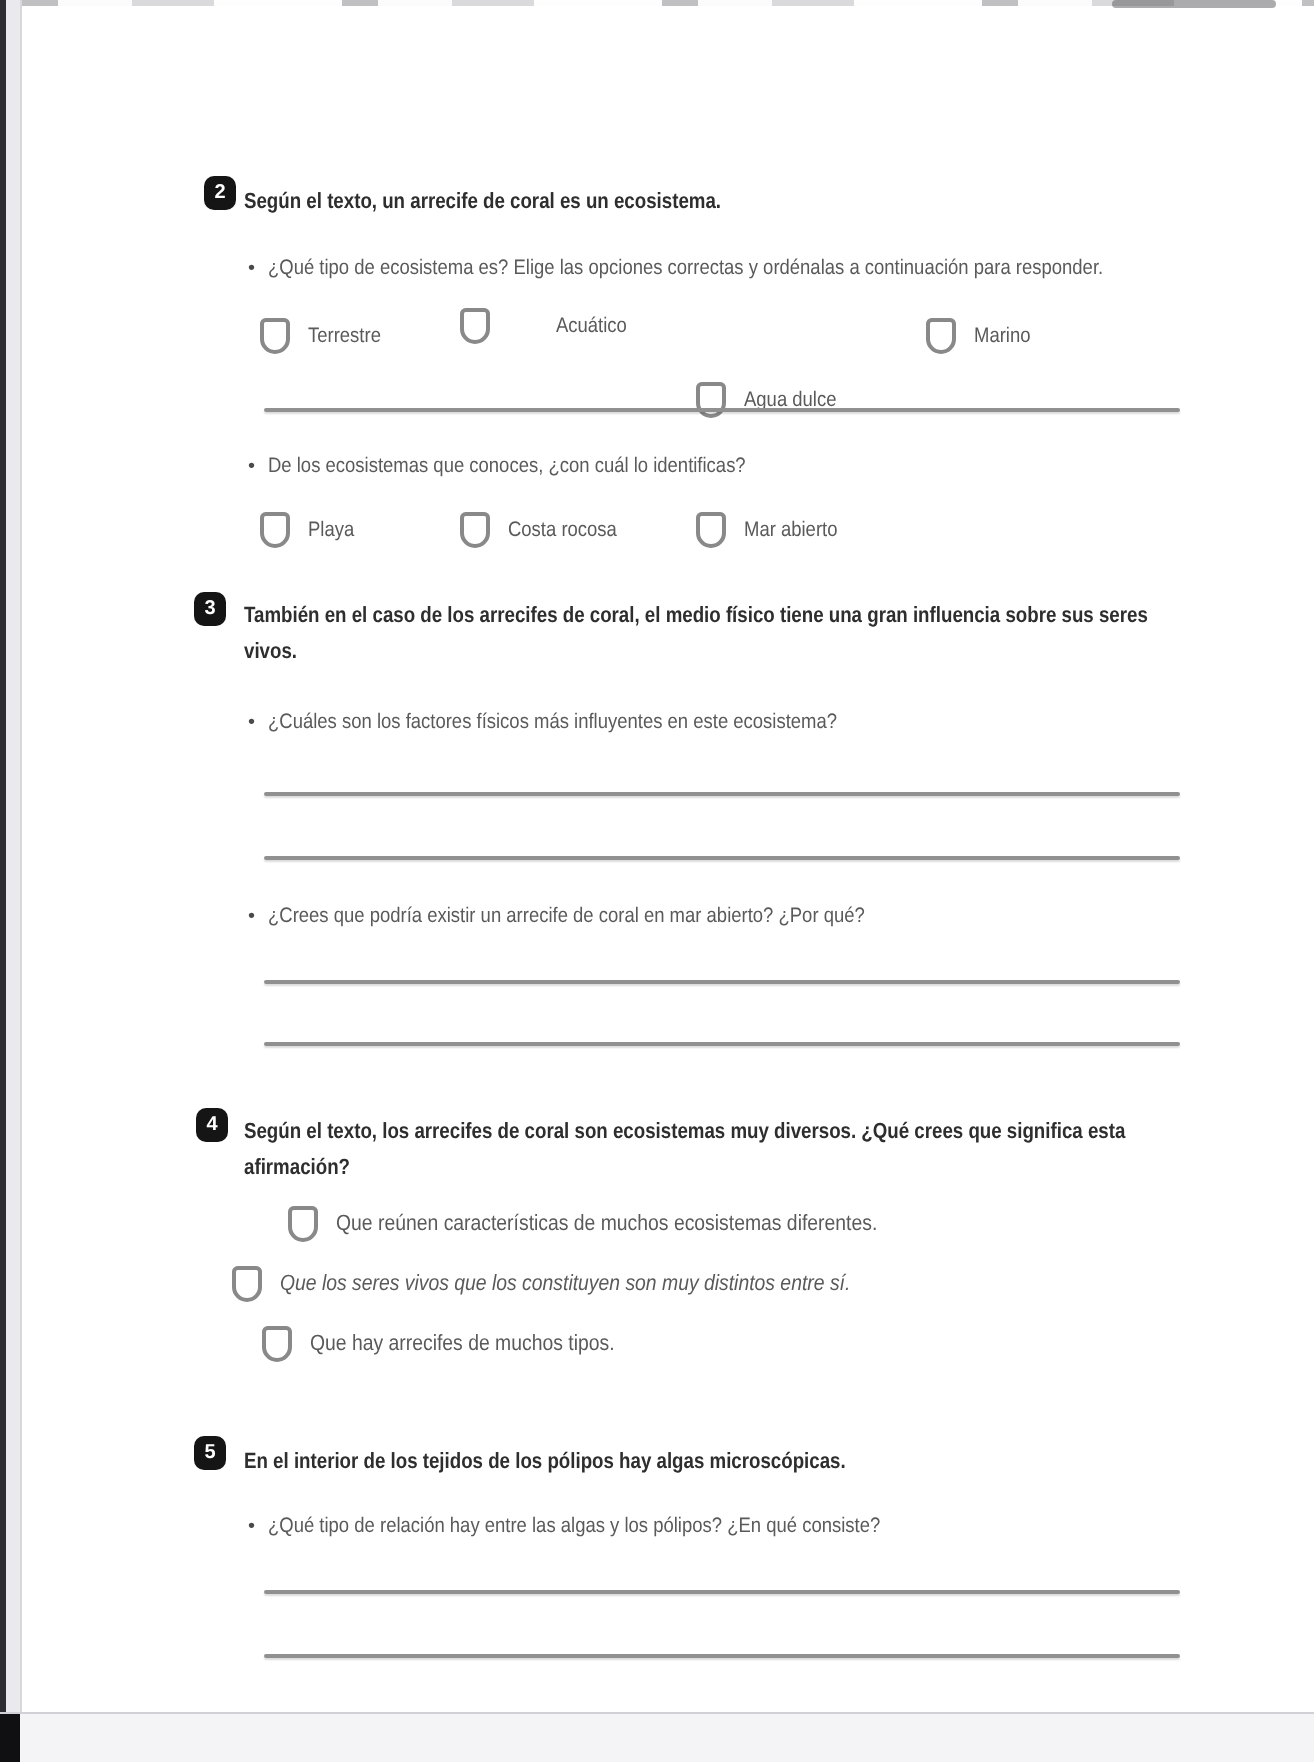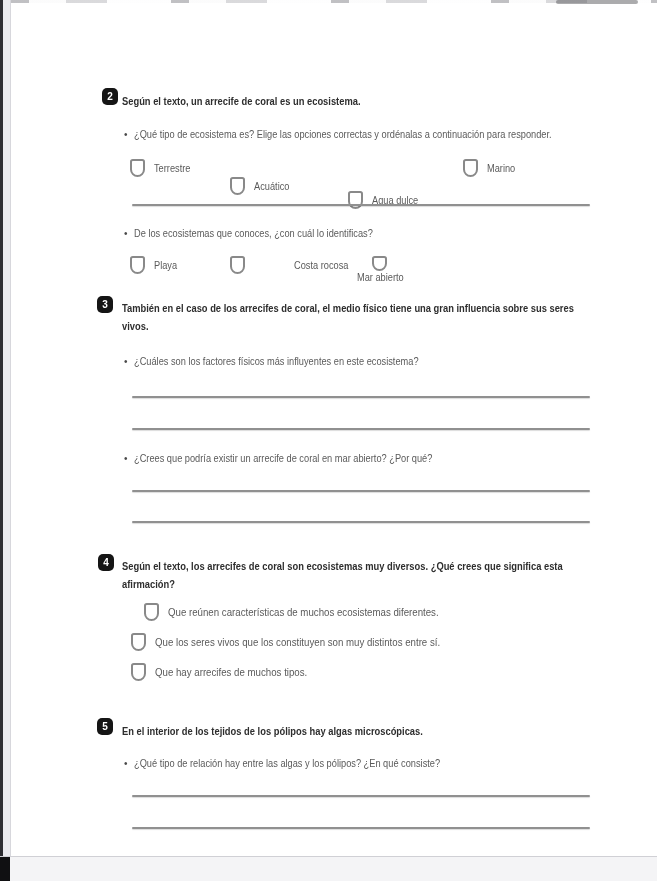--- a/index.html
+++ b/index.html
@@ -67,21 +67,21 @@
 
 <div class="bullet-row" style="top:128px;">
   <span class="bullet-dot">•</span>
   <span class="bullet-text">¿Qué tipo de ecosistema es? Elige las opciones correctas y ordénalas a continuación para responder.</span>
 </div>
 
 <div class="cb-item" style="left:130px; top:159px;">
   <span class="cb-box"></span>
   <span class="cb-label">Terrestre</span>
 </div>
-<div class="cb-item" style="left:230px; top:177px;">
+<div class="cb-item" style="left:230px; top:154px;gap:24px;">
   <span class="cb-box"></span>
   <span class="cb-label">Acuático</span>
 </div>
 <div class="cb-item" style="left:348px; top:159px;margin-top:32px;">
   <span class="cb-box"></span>
   <span class="cb-label">Agua dulce</span>
 </div>
 <div class="cb-item" style="left:463px; top:159px;text-align:right;">
   <span class="cb-box"></span>
   <span class="cb-label">Marino</span>
@@ -91,25 +91,25 @@
 
 <div class="bullet-row" style="top:227px;">
   <span class="bullet-dot">•</span>
   <span class="bullet-text">De los ecosistemas que conoces, ¿con cuál lo identificas?</span>
 </div>
 
 <div class="cb-item" style="left:130px; top:256px;">
   <span class="cb-box"></span>
   <span class="cb-label">Playa</span>
 </div>
-<div class="cb-item" style="left:230px; top:256px;gap:40px;">
+<div class="cb-item" style="left:230px; top:256px;">
   <span class="cb-box"></span>
   <span class="cb-label">Costa rocosa</span>
 </div>
-<div class="cb-item" style="left:348px; top:256px;flex-direction:column;">
+<div class="cb-item" style="left:348px; top:256px;">
   <span class="cb-box"></span>
   <span class="cb-label">Mar abierto</span>
 </div>
 
 <div class="badge" style="left:97px; top:296px;">3</div>
 <div class="q-title" style="top:299px; width:565px;">También en el caso de los arrecifes de coral, el medio físico tiene una gran influencia sobre sus seres vivos.</div>
 
 <div class="bullet-row" style="top:355px;">
   <span class="bullet-dot">•</span>
   <span class="bullet-text">¿Cuáles son los factores físicos más influyentes en este ecosistema?</span>
@@ -126,21 +126,21 @@
 <div class="answer-line" style="top:490px;"></div>
 <div class="answer-line" style="top:521px;"></div>
 
 <div class="badge" style="left:98px; top:554px;">4</div>
 <div class="q-title" style="top:557px; width:545px;">Según el texto, los arrecifes de coral son ecosistemas muy diversos. ¿Qué crees que significa esta afirmación?</div>
 
 <div class="cb-item" style="left:144px; top:603px;">
   <span class="cb-box"></span>
   <span class="cb-label" style="font-size:11px;">Que reúnen características de muchos ecosistemas diferentes.</span>
 </div>
-<div class="cb-item" style="left:131px; top:633px;">
+<div class="cb-item" style="left:116px; top:633px;font-style:italic;">
   <span class="cb-box"></span>
   <span class="cb-label" style="font-size:11px;">Que los seres vivos que los constituyen son muy distintos entre sí.</span>
 </div>
 <div class="cb-item" style="left:131px; top:663px;align-items:center;">
   <span class="cb-box"></span>
   <span class="cb-label" style="font-size:11px;">Que hay arrecifes de muchos tipos.</span>
 </div>
 
 <div class="badge" style="left:97px; top:718px;">5</div>
 <div class="q-title" style="top:722px; width:540px;">En el interior de los tejidos de los pólipos hay algas microscópicas.</div>

